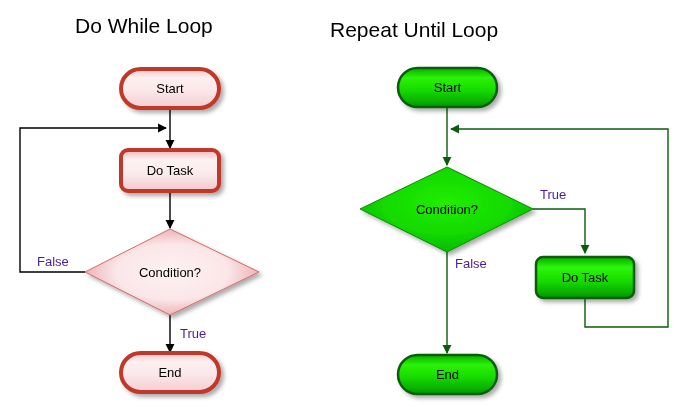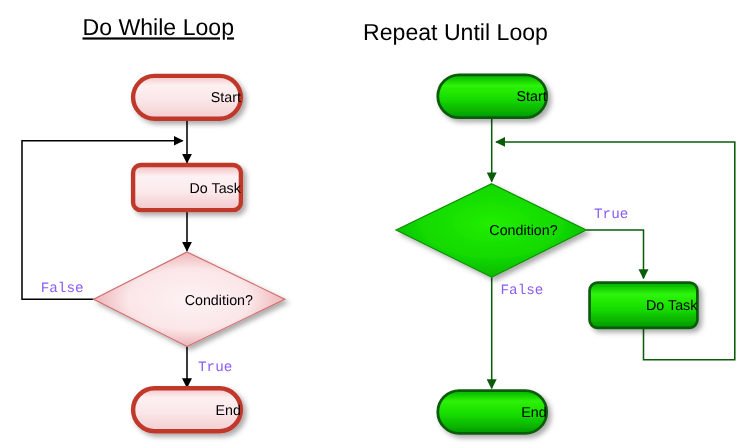--- a/index.html
+++ b/index.html
@@ -20,36 +20,36 @@
     width: 685px;
     height: 407px;
   }
   .diagram-title {
     position: absolute;
     font-size: 21px;
     color: #000000;
     white-space: nowrap;
     font-family: "Liberation Sans", sans-serif;
   }
-  #title-left  { left: 75px;  top: 14px; text-decoration: underline; }
+  #title-left  { left: 75px;  top: 14px; }
   #title-right { left: 330px; top: 18px; }
 
   .edge-label {
     position: absolute;
     font-size: 13px;
-    color: #8b5cf6;
+    color: #4c1d95;
     white-space: nowrap;
-    font-family: Liberation Mono, monospace;
+    font-family: Liberation Sans, sans-serif;
   }
   .node-label {
     position: absolute;
     font-size: 13px;
     color: #000000;
     white-space: nowrap;
-    text-align: right;
+    text-align: center;
     font-family: "Liberation Sans", sans-serif;
     pointer-events: none;
   }
 </style>
 </head>
 <body>
 
 <svg id="canvas" width="685" height="407" viewBox="0 0 685 407" xmlns="http://www.w3.org/2000/svg">
   <defs>
 

